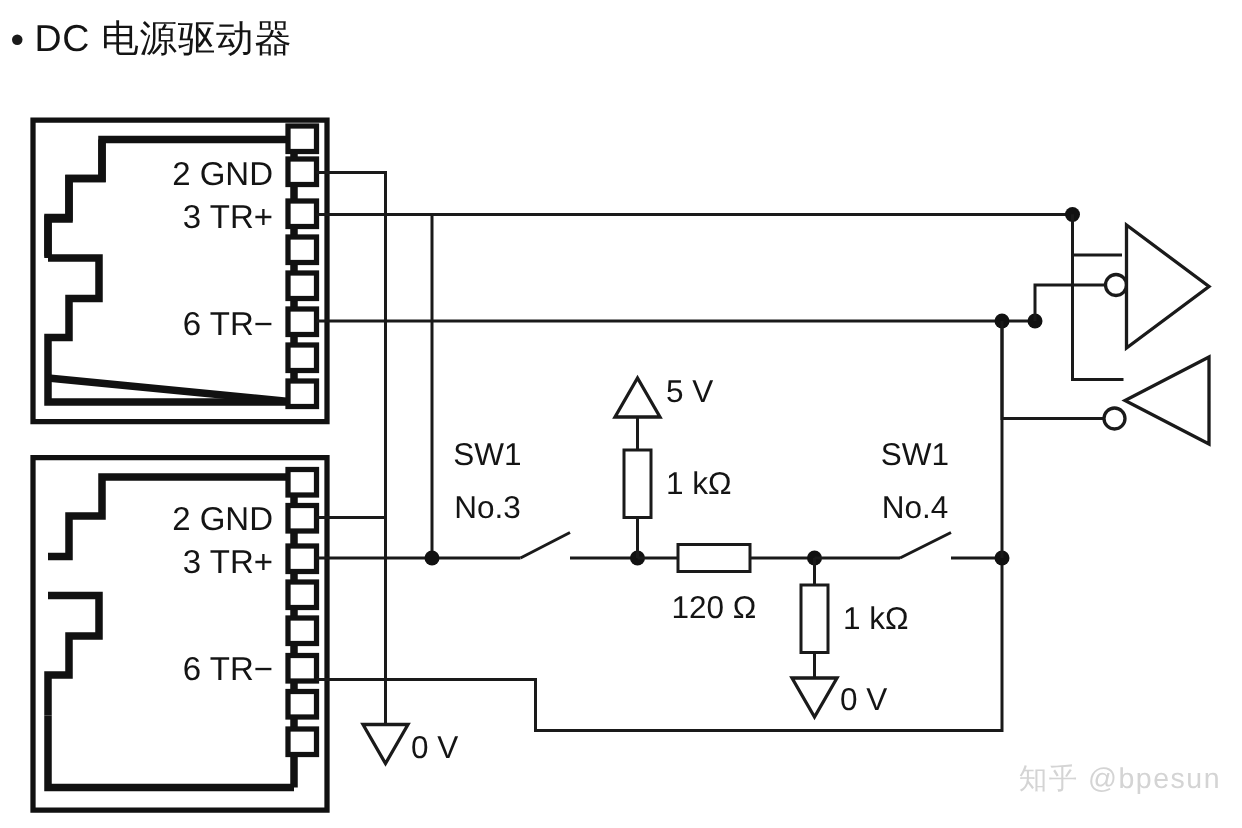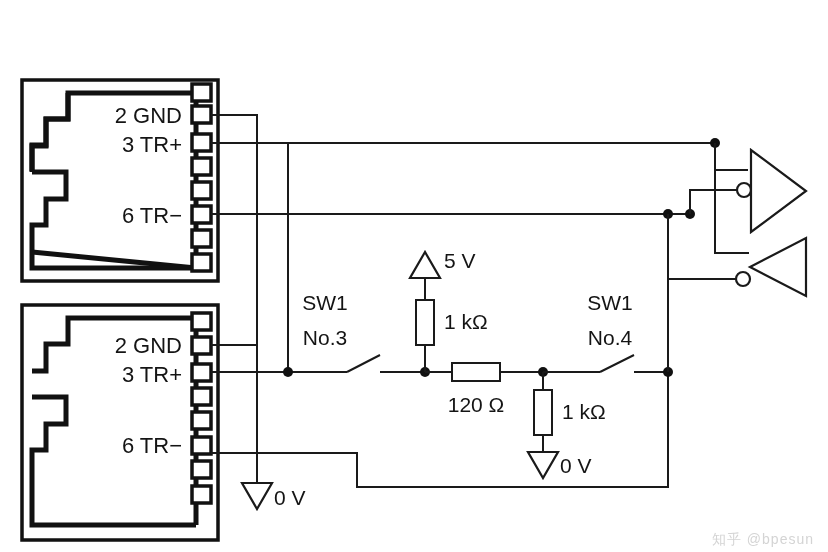--- a/index.html
+++ b/index.html
@@ -46,22 +46,22 @@
   svg#diagram {
     position: absolute;
     left: 0;
     top: 0;
     width: 828px;
     height: 552px;
   }
   .wm {
     position: absolute;
     right: 14px;
-    bottom: 3px;
-    font-size: 14px;
+    bottom: 20px;
+    font-size: 19px;
     color: #d4d4d4;
     letter-spacing: 1px;
     white-space: nowrap;
     user-select: none;
   }
   text {
     font-family: "Liberation Sans", "DejaVu Sans", sans-serif;
     fill: #141414;
   }
   .lbl-pin { font-size: 22px; }
@@ -73,20 +73,24 @@
   .body-out { stroke: #111111; stroke-width: 3.5; fill: none; }
   .sym { stroke: #1a1a1a; stroke-width: 2; fill: #ffffff; }
   .dot { fill: #111111; }
   .tri { stroke: #1a1a1a; stroke-width: 2.2; fill: #ffffff; }
 </style>
 </head>
 <body>
 
 <div id="root">
 
+  <div class="title-row">
+    <span class="bullet"></span>
+    <span class="title-text">DC 电源驱动器</span>
+  </div>
 
   <svg id="diagram" viewBox="0 0 828 552">
 
     <g>
 
       <path class="body-out" d="M22,80 L218,80 L218,281 L22,281 Z"></path>
 
       <path class="heavy" d="M196,93 L68,93 L68,119 L46,119 L46,145 L32,145 L32,171
                M196,93 L196,268
                M32,171 L32,171"></path>

